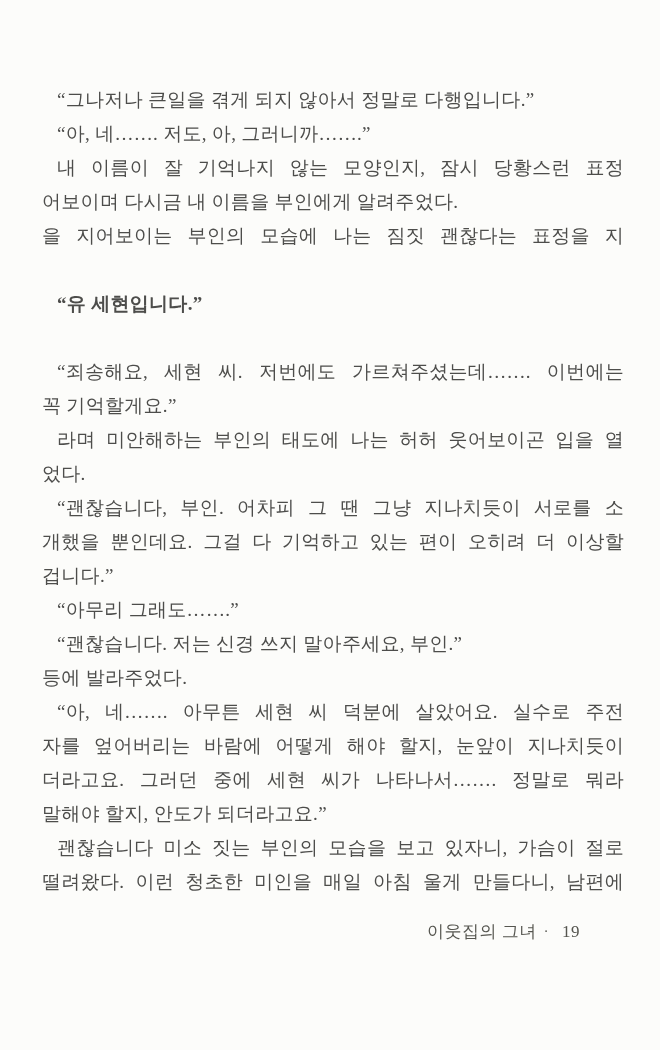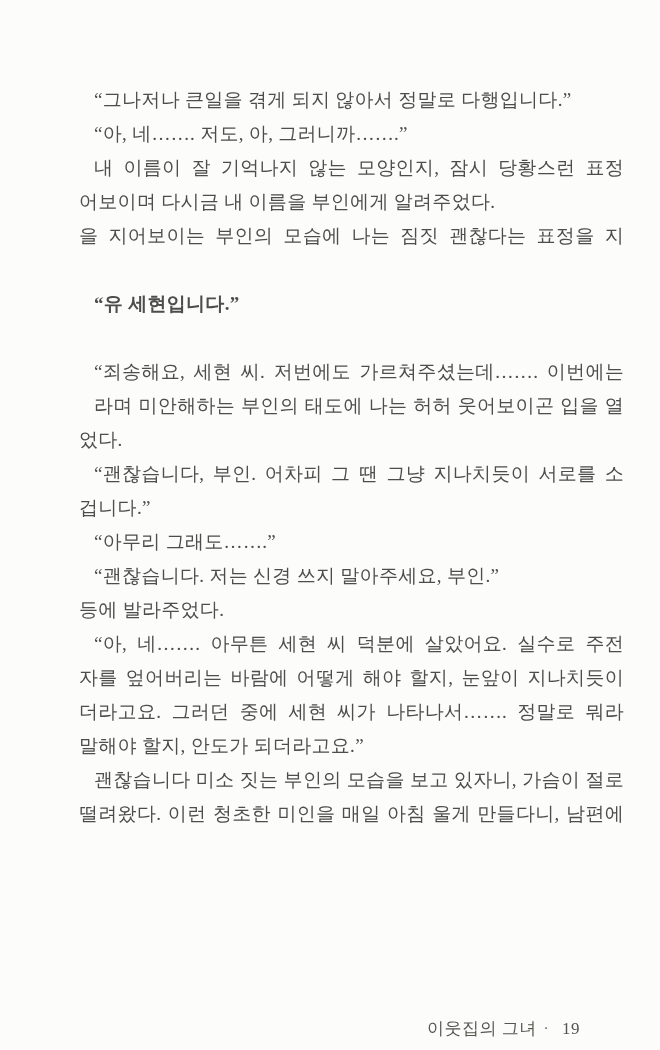--- a/index.html
+++ b/index.html
@@ -17,21 +17,20 @@
   }
   .page {
     position: absolute;
     inset: 0;
   }
   .text-block {
     position: absolute;
     left: 42px;
     right: 36px;
     top: 83px;
-    margin-left: 37px;
   }
   .line {
     height: 34px;
     line-height: 34px;
     font-size: 19px;
     letter-spacing: 0.3px;
     overflow: hidden;
     text-align: left;
   }
   .line.blank {
@@ -42,21 +41,21 @@
   }
   .line.justify {
     text-align: justify;
     text-align-last: justify;
   }
   .line.bold {
     font-weight: bold;
   }
   .page-footer {
     position: absolute;
-    top: 1017px;
+    top: 920px;
     right: 80px;
     font-size: 17px;
     line-height: 24px;
     color: #55554f;
     letter-spacing: 0.5px;
     white-space: nowrap;
     text-align: right;
   }
   .page-footer .sep {
     display: inline-block;
@@ -78,23 +77,25 @@
 
   <div class="line indent">“그나저나 큰일을 겪게 되지 않아서 정말로 다행입니다.”</div>
       <div class="line indent">“아, 네……. 저도, 아, 그러니까…….”</div>
       <div class="line indent justify">내 이름이 잘 기억나지 않는 모양인지, 잠시 당황스런 표정</div>
       <div class="line">어보이며 다시금 내 이름을 부인에게 알려주었다.</div>
       <div class="line justify">을 지어보이는 부인의 모습에 나는 짐짓 괜찮다는 표정을 지</div>
       <div class="line blank"></div>
       <div class="line indent bold">“유 세현입니다.”</div>
       <div class="line blank"></div>
       <div class="line indent justify">“죄송해요, 세현 씨. 저번에도 가르쳐주셨는데……. 이번에는</div>
+      <div class="line">꼭 기억할게요.”</div>
       <div class="line indent justify">라며 미안해하는 부인의 태도에 나는 허허 웃어보이곤 입을 열</div>
       <div class="line">었다.</div>
       <div class="line indent justify">“괜찮습니다, 부인. 어차피 그 땐 그냥 지나치듯이 서로를 소</div>
+      <div class="line justify">개했을 뿐인데요. 그걸 다 기억하고 있는 편이 오히려 더 이상할</div>
       <div class="line">겁니다.”</div>
       <div class="line indent">“아무리 그래도…….”</div>
       <div class="line indent">“괜찮습니다. 저는 신경 쓰지 말아주세요, 부인.”</div>
       <div class="line">등에 발라주었다.</div>
       <div class="line indent justify">“아, 네……. 아무튼 세현 씨 덕분에 살았어요. 실수로 주전</div>
       <div class="line justify">자를 엎어버리는 바람에 어떻게 해야 할지, 눈앞이 지나치듯이</div>
       <div class="line justify">더라고요. 그러던 중에 세현 씨가 나타나서……. 정말로 뭐라</div>
       <div class="line">말해야 할지, 안도가 되더라고요.”</div>
       <div class="line indent justify">괜찮습니다 미소 짓는 부인의 모습을 보고 있자니, 가슴이 절로</div>
       <div class="line justify">떨려왔다. 이런 청초한 미인을 매일 아침 울게 만들다니, 남편에</div>

